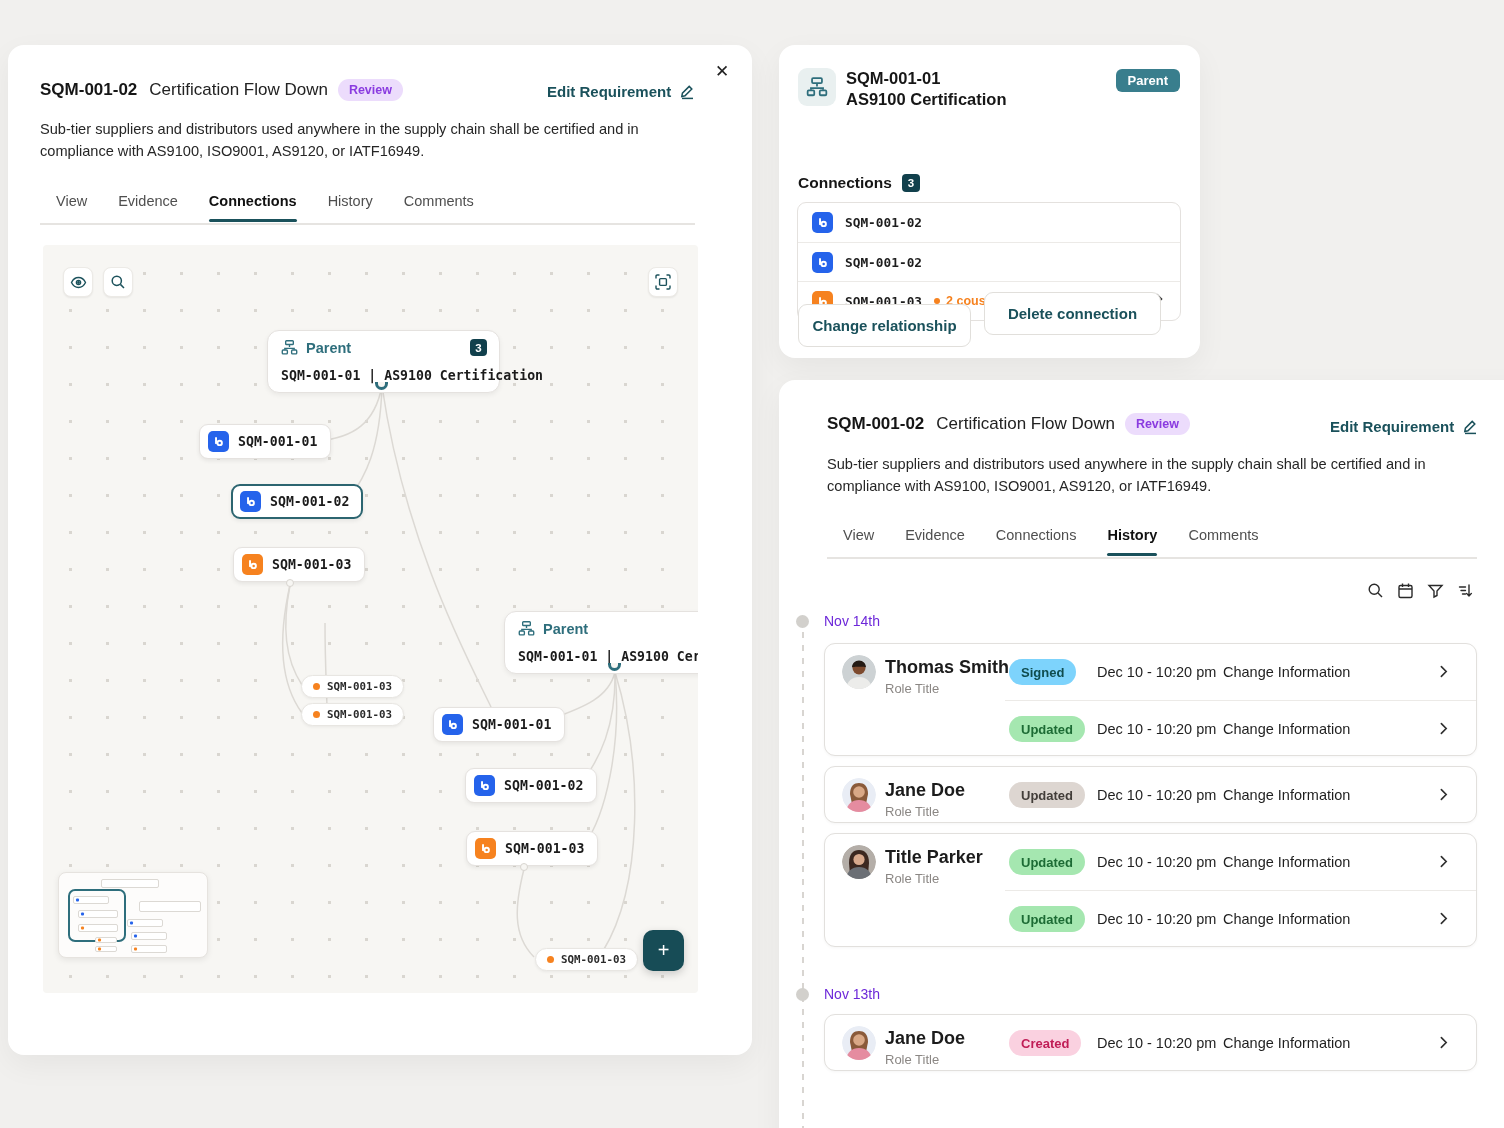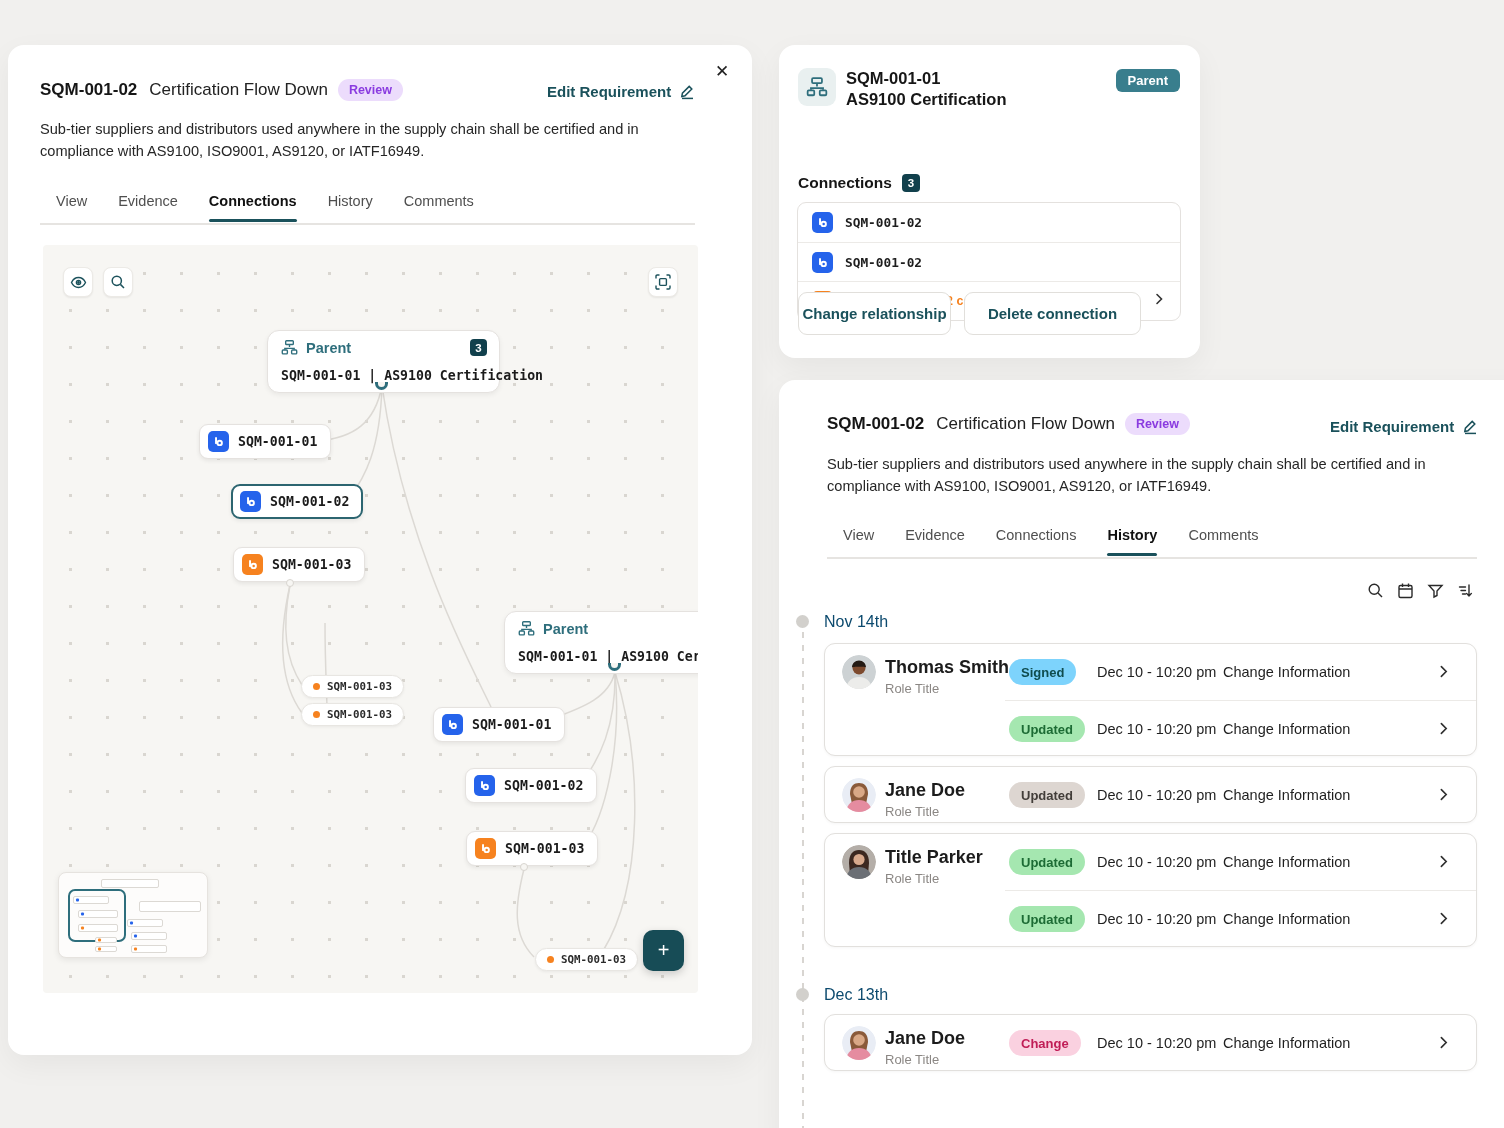--- a/index.html
+++ b/index.html
@@ -109,21 +109,21 @@
   
   #hist-panel { left:779px; top:380px; width:760px; height:760px; border-radius:16px 16px 0 0; }
   #hist-panel .hdr-row { left:48px; top:33px; }
   #hist-panel .edit-link { left:551px; }
   #hist-panel .desc { left:48px; top:74px; }
   #hist-panel .tabs { left:64px; top:147px; }
   #hist-panel .tabbar-line { left:48px; top:177px; width:650px; }
   .htoolbar { position:absolute; top:202px; right:65px; display:flex; gap:13px; color:#2a2a2a; }
   .htool { width:17px; height:17px; cursor:pointer; }
   .tl-dot { position:absolute; left:17px; width:13px; height:13px; border-radius:50%; background:#d2d0cc; }
-  .tl-date { position:absolute; left:45px; font-size:16px; color:#0c4a6e; }
+  .tl-date { position:absolute; left:45px; font-size:14px; color:#6d28d9; }
   .tl-line { position:absolute; left:22.5px; top:252px; bottom:0; width:2px;
     background:repeating-linear-gradient(#d8d5d1 0 6px, transparent 6px 13px); }
   .hcard { position:absolute; left:45px; width:653px; background:#fff; border:1px solid #e2e0dd;
     border-radius:11px; box-shadow:0 1px 3px rgba(0,0,0,.04); }
   .hperson { position:absolute; left:17px; top:11px; display:flex; gap:9px; }
   .avatar { width:34px; height:34px; border-radius:50%; overflow:hidden; flex:none; }
   .hname { font-size:18px; font-weight:700; color:#1c1c1c; margin-top:2px; }
   .hrole { font-size:13px; color:#8b8784; margin-top:3px; }
   .hrow { position:absolute; left:0; width:100%; height:56px; cursor:pointer; }
   .badge-status { position:absolute; left:184px; top:15px; height:26px; display:inline-flex;
@@ -392,21 +392,21 @@
           <span class="dot"></span>
           <span>2 cousins</span>
         </span>
       <span class="cp-chevron"><svg width="14" height="14" viewBox="0 0 14 14" fill="none" stroke="#333" stroke-width="1.6" stroke-linecap="round">
             <path d="M5 2.5L9.5 7 5 11.5"></path>
           </svg></span>
     </div>
   </div>
 
   <div class="cp-buttons">
-    <button class="btn-outline" style="width:153px;">Change relationship</button>
+    <button class="btn-outline" style="width:173px;margin-top:12px;">Change relationship</button>
     <button class="btn-outline" style="width:177px;">Delete connection</button>
   </div>
 </div>
 
 <div class="panel" id="hist-panel">
   <div class="hdr-row">
     <span class="hdr-id">SQM-001-02</span>
     <span class="hdr-title">Certification Flow Down</span>
     <span class="badge-review">Review</span>
   </div>
@@ -537,39 +537,39 @@
       <span class="badge-status st-updated">Updated</span>
       <span class="htime">Dec 10 - 10:20 pm</span>
       <span class="haction">Change Information</span>
       <span class="hchev"><svg width="15" height="15" viewBox="0 0 14 14" fill="none" stroke="#2f2f2f" stroke-width="1.5" stroke-linecap="round">
             <path d="M5 2.5L9.5 7 5 11.5"></path>
           </svg></span>
     </div>
   </div>
 
   <div class="tl-dot" style="top:608px;"></div>
-  <div class="tl-date" style="top:606px;">Dec 13th</div>
+  <div class="tl-date" style="top:606px;">Nov 13th</div>
 
   <div class="hcard" style="top:634px; height:57px;">
     <div class="hperson">
       <div class="avatar">
         <svg width="34" height="34" viewBox="0 0 34 34">
             <circle cx="17" cy="17" r="17" fill="#e9edf5"></circle>
             <path d="M8 16c0-8 4-11 9-11s9 3 9 11l-2 10H10z" fill="#8a5a3a"></path>
             <circle cx="17" cy="14" r="5.8" fill="#d9a886"></circle>
             <path d="M4 34c1-8 6-12 13-12s12 4 13 12z" fill="#e58ca0"></path>
           </svg>
       </div>
       <div>
         <div class="hname">Jane Doe</div>
         <div class="hrole">Role Title</div>
       </div>
     </div>
     <div class="hrow" style="top:0;">
-      <span class="badge-status st-created">Change</span>
+      <span class="badge-status st-created">Created</span>
       <span class="htime">Dec 10 - 10:20 pm</span>
       <span class="haction">Change Information</span>
       <span class="hchev"><svg width="15" height="15" viewBox="0 0 14 14" fill="none" stroke="#2f2f2f" stroke-width="1.5" stroke-linecap="round">
             <path d="M5 2.5L9.5 7 5 11.5"></path>
           </svg></span>
     </div>
   </div>
 </div>
 
 </body></html>

